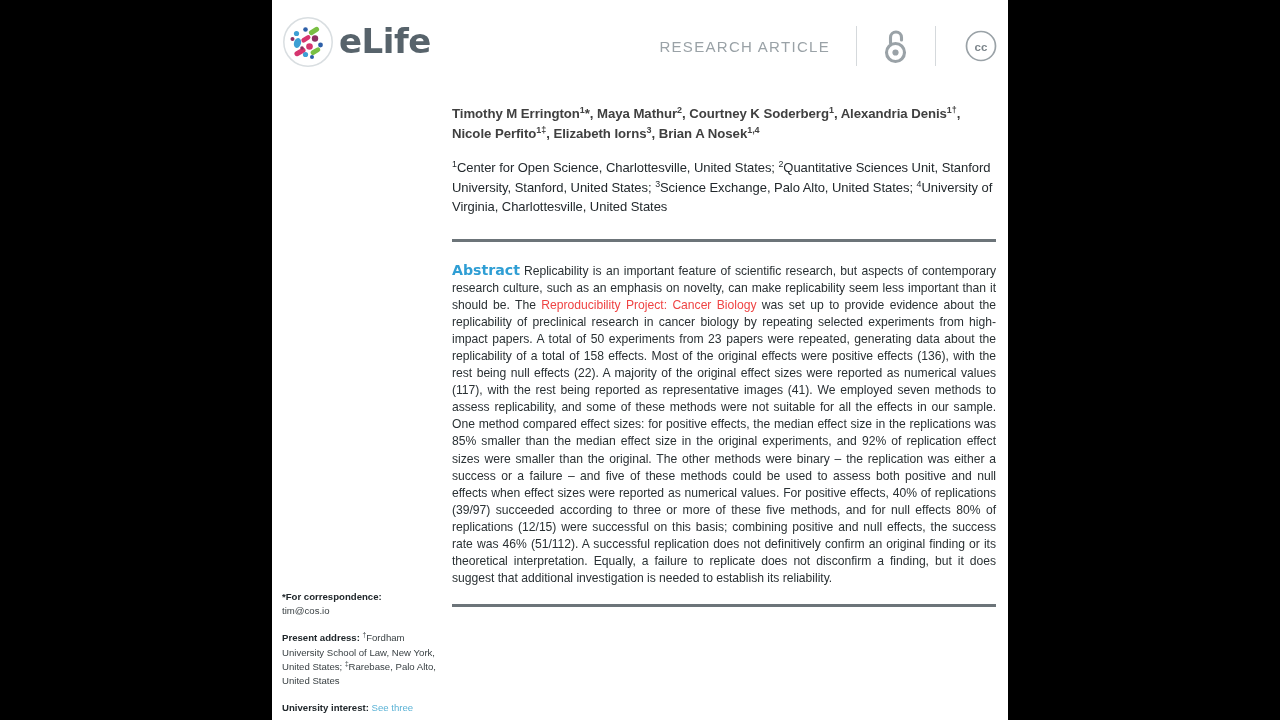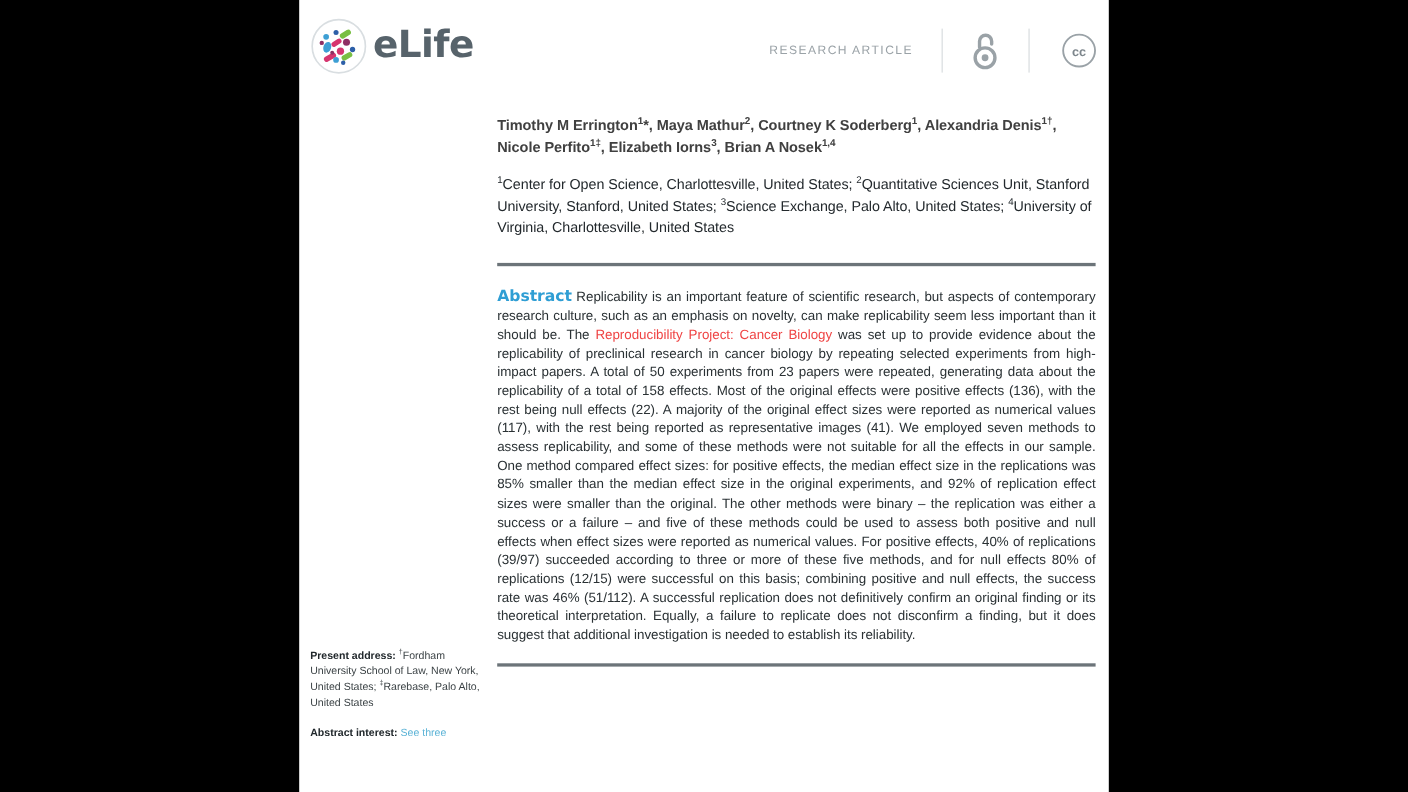--- a/index.html
+++ b/index.html
@@ -65,21 +65,21 @@
 
   #header-right {
     position: absolute;
     right: 0px;
     top: 26px;
     display: flex;
     align-items: center;
     height: 40px;
   }
   #article-type-label {
-    font-size: 11px;
+    font-size: 15px;
     letter-spacing: 1.3px;
     color: #9aa2a7;
     font-family: "Liberation Sans", sans-serif;
     white-space: nowrap;
     padding-right: 26px;
   }
   .hdr-divider {
     width: 1px;
     height: 40px;
     background: #d5d9dc;
@@ -226,27 +226,31 @@
           <svg width="34" height="34" viewBox="0 0 34 34">
             <circle cx="17" cy="17" r="14.5" fill="none" stroke="#9aa2a7" stroke-width="1.7"></circle>
             <text x="17" y="21.5" text-anchor="middle" font-family="Liberation Sans, sans-serif" font-size="11.5" font-weight="700" fill="#7d868c">cc</text>
           </svg>
         </div>
       </div>
     </div>
 
     <div id="gutter">
 
+      <div class="gutter-block">
+        <span class="gutter-strong">*For correspondence:</span><br>
+        <span>tim@cos.io</span>
+      </div>
 
       <div class="gutter-block">
         <span class="gutter-strong">Present address:</span><span> <sup>†</sup>Fordham University School of Law, New York, United States; <sup>‡</sup>Rarebase, Palo Alto, United States</span>
       </div>
 
       <div class="gutter-block">
-        <span class="gutter-strong">Abstract interest:</span>
+        <span class="gutter-strong">University interest:</span>
         <span class="gutter-link">See three</span>
       </div>
     </div>
 
     <div id="article">
 
 
       <p id="author-list">Timothy M Errington<sup>1</sup>*, Maya Mathur<sup>2</sup>, Courtney K Soderberg<sup>1</sup>, Alexandria Denis<sup>1†</sup>, Nicole Perfito<sup>1‡</sup>, Elizabeth Iorns<sup>3</sup>, Brian A Nosek<sup>1,4</sup></p>
 
       <p id="affiliations"><sup>1</sup>Center for Open Science, Charlottesville, United States; <sup>2</sup>Quantitative Sciences Unit, Stanford University, Stanford, United States; <sup>3</sup>Science Exchange, Palo Alto, United States; <sup>4</sup>University of Virginia, Charlottesville, United States</p>

